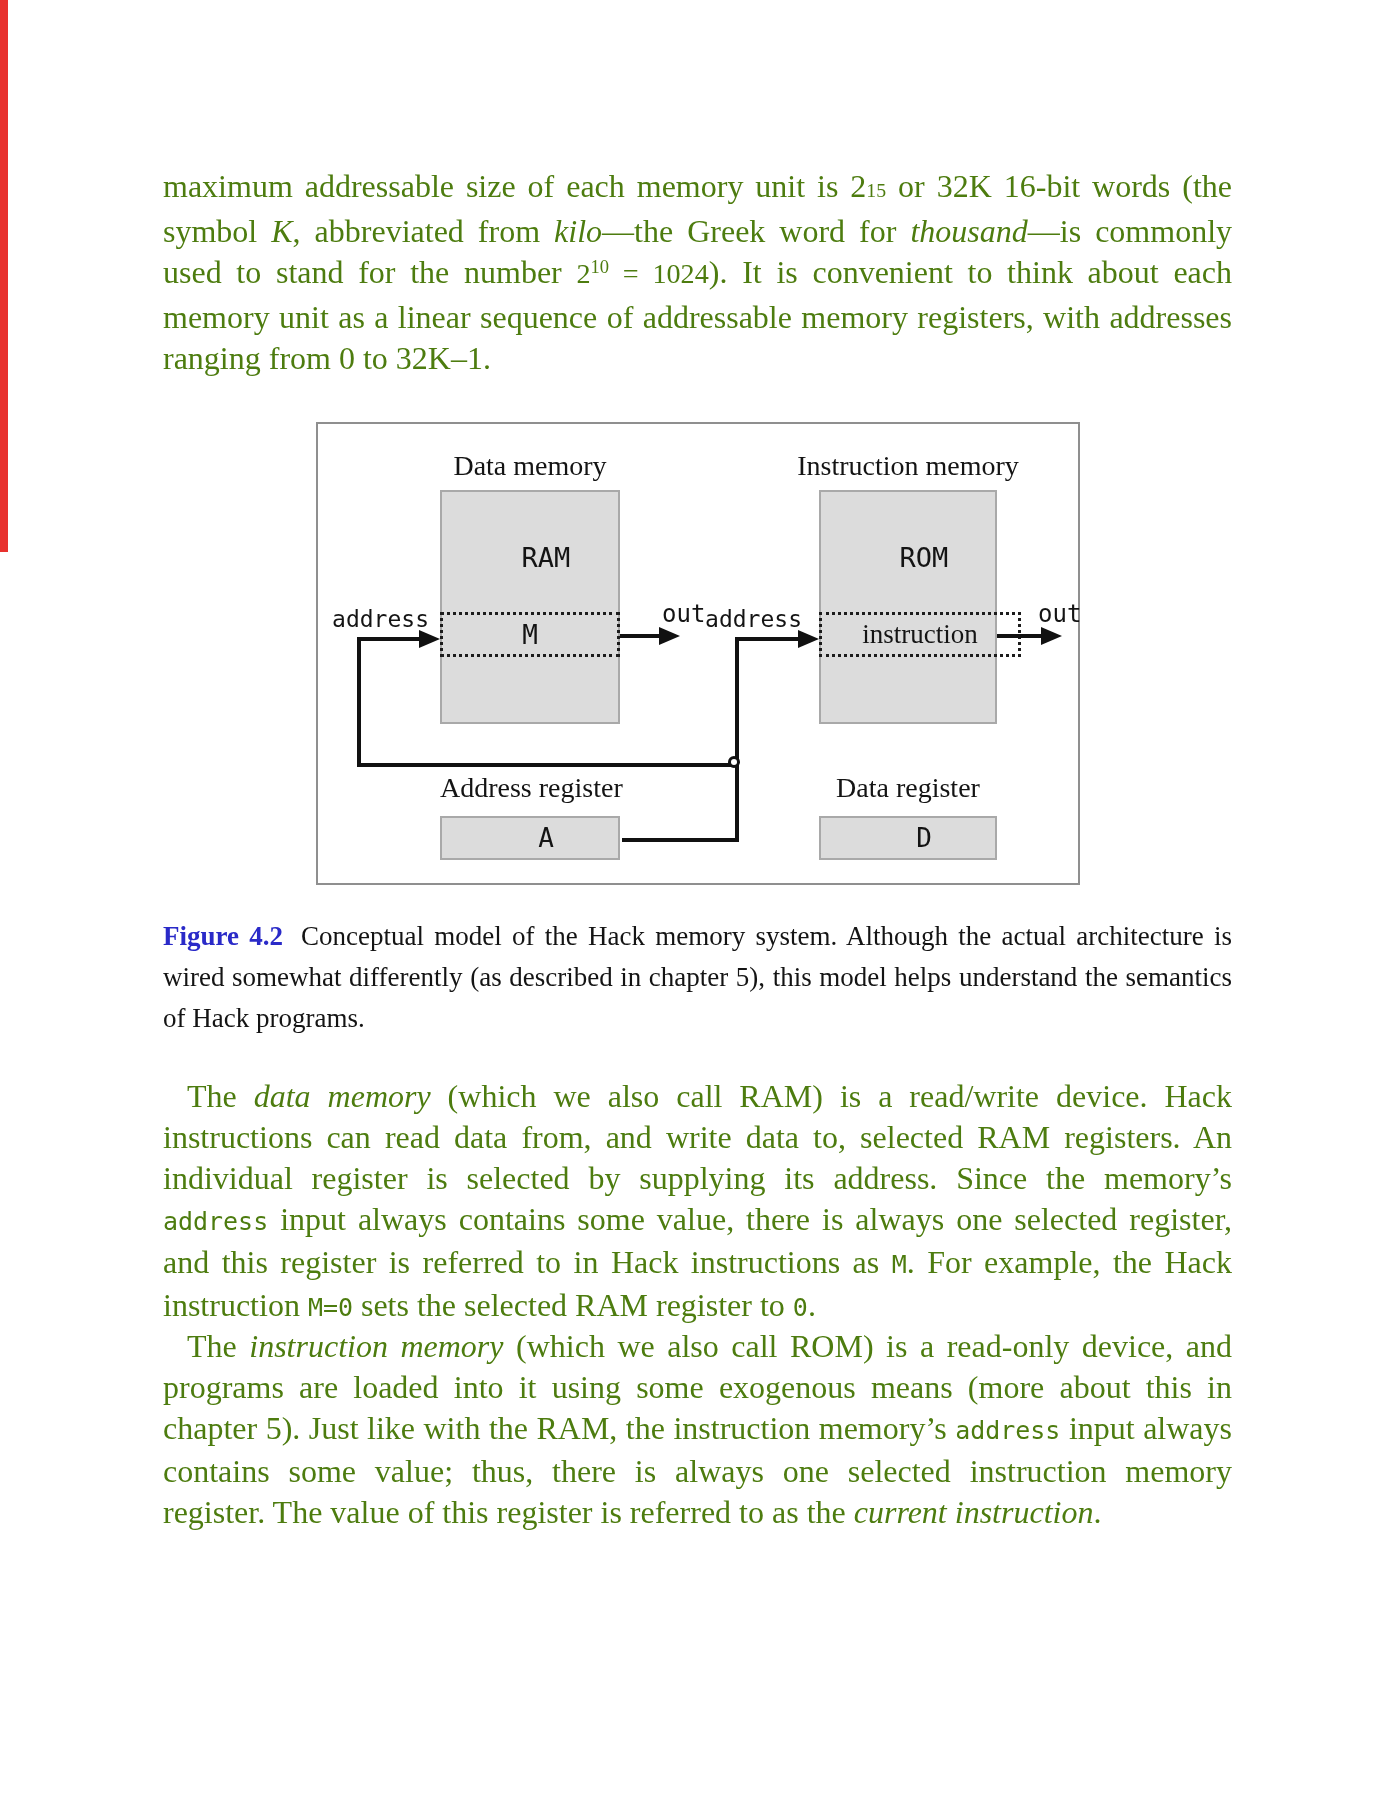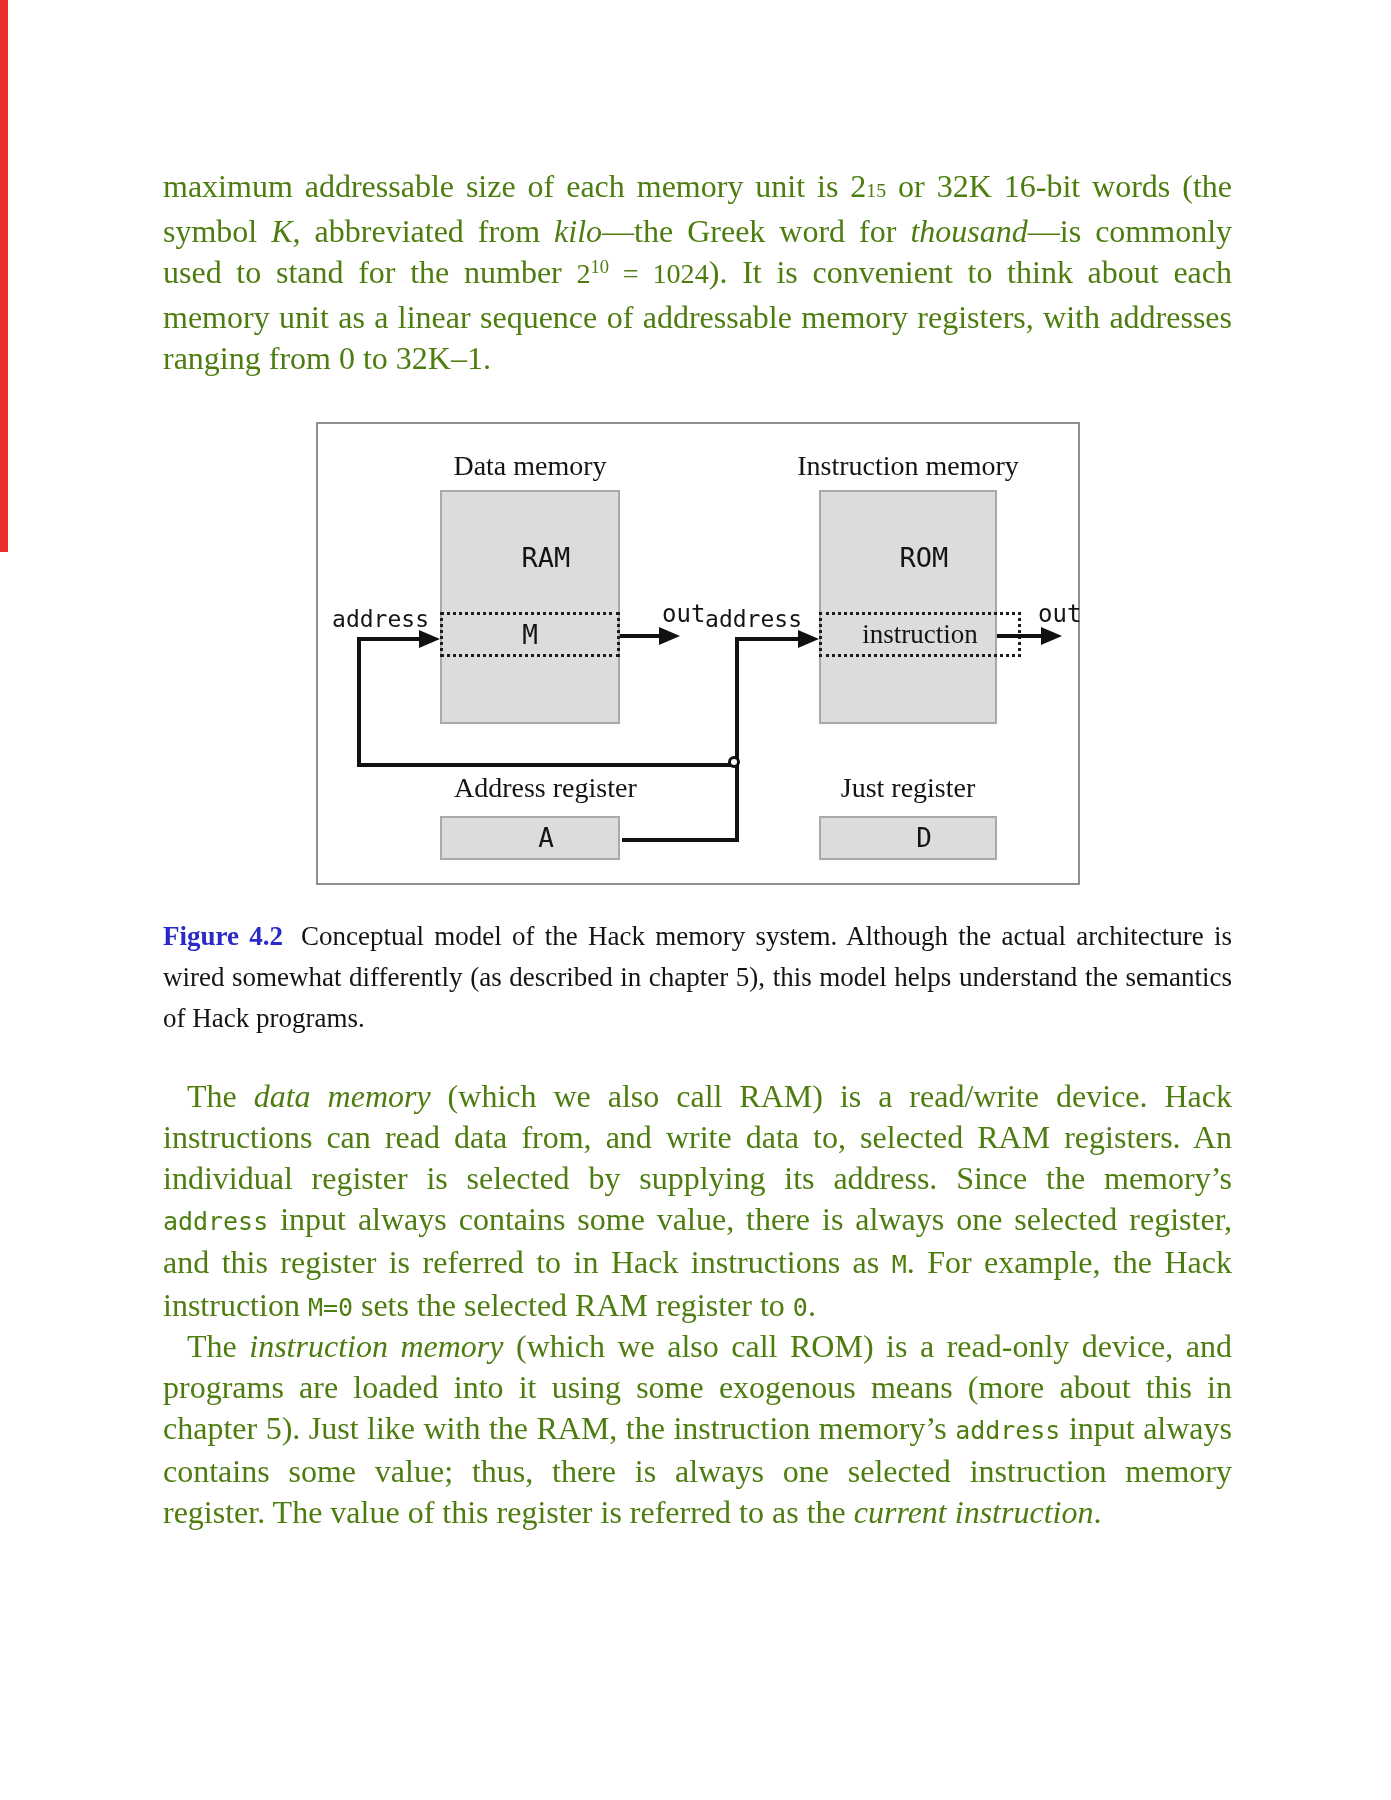--- a/index.html
+++ b/index.html
@@ -133,22 +133,22 @@
   <div class="arrowhead" style="left:480px; top:206px;"></div>
 
   <div class="wire" style="left:679px; top:210px; width:45px; height:4px;"></div>
   <div class="arrowhead" style="left:723px; top:203px;"></div>
 
   <div class="wire" style="left:39px; top:339px; width:382px; height:4px;"></div>
   <div class="wire" style="left:417px; top:213px; width:4px; height:205px;"></div>
   <div class="wire" style="left:304px; top:414px; width:117px; height:4px;"></div>
   <div class="junction" style="left:410px; top:332px;"></div>
 
-  <div class="serif-label" style="left:136px; top:348px; width:180px;">Address register</div>
-  <div class="serif-label" style="left:501px; top:348px; width:178px;">Just register</div>
+  <div class="serif-label" style="left:122px; top:348px; width:180px;">Address register</div>
+  <div class="serif-label" style="left:501px; top:348px; width:178px;">Data register</div>
 
   <div class="gbox" style="left:122px; top:392px; width:180px; height:44px;">
     <div class="mono-label center" style="left:0; top:0; width:100%; line-height:40px; font-size:26px;">A</div>
   </div>
   <div class="gbox" style="left:501px; top:392px; width:178px; height:44px;">
     <div class="mono-label center" style="left:0; top:0; width:100%; line-height:40px; font-size:26px;">D</div>
   </div>
 </div>
 
 <p class="caption"><span class="fig-label">Figure 4.2</span><span>Conceptual model of the Hack memory system. Although the actual architecture is wired somewhat differently (as described in chapter 5), this model helps understand the semantics of Hack programs.</span></p>

